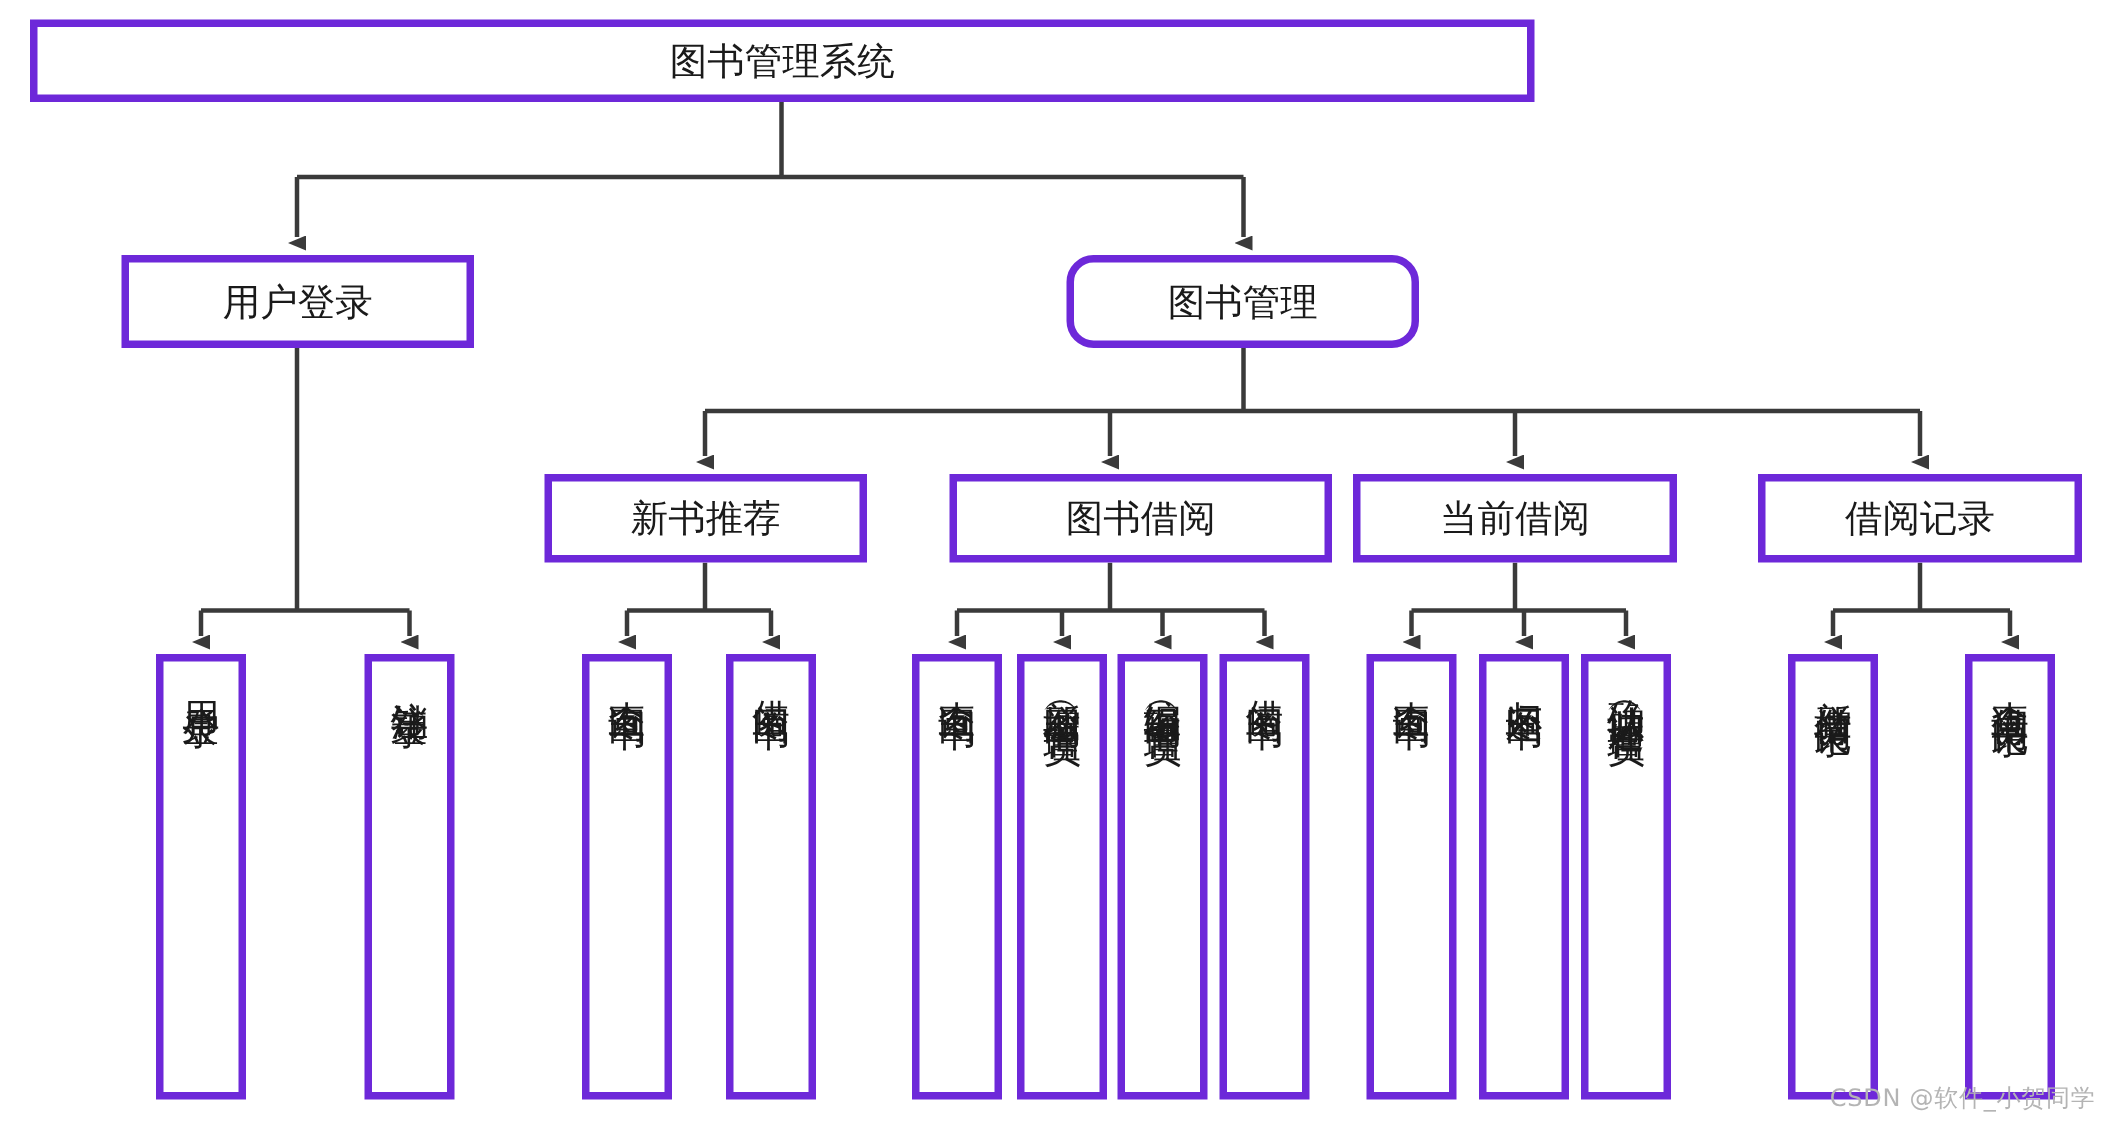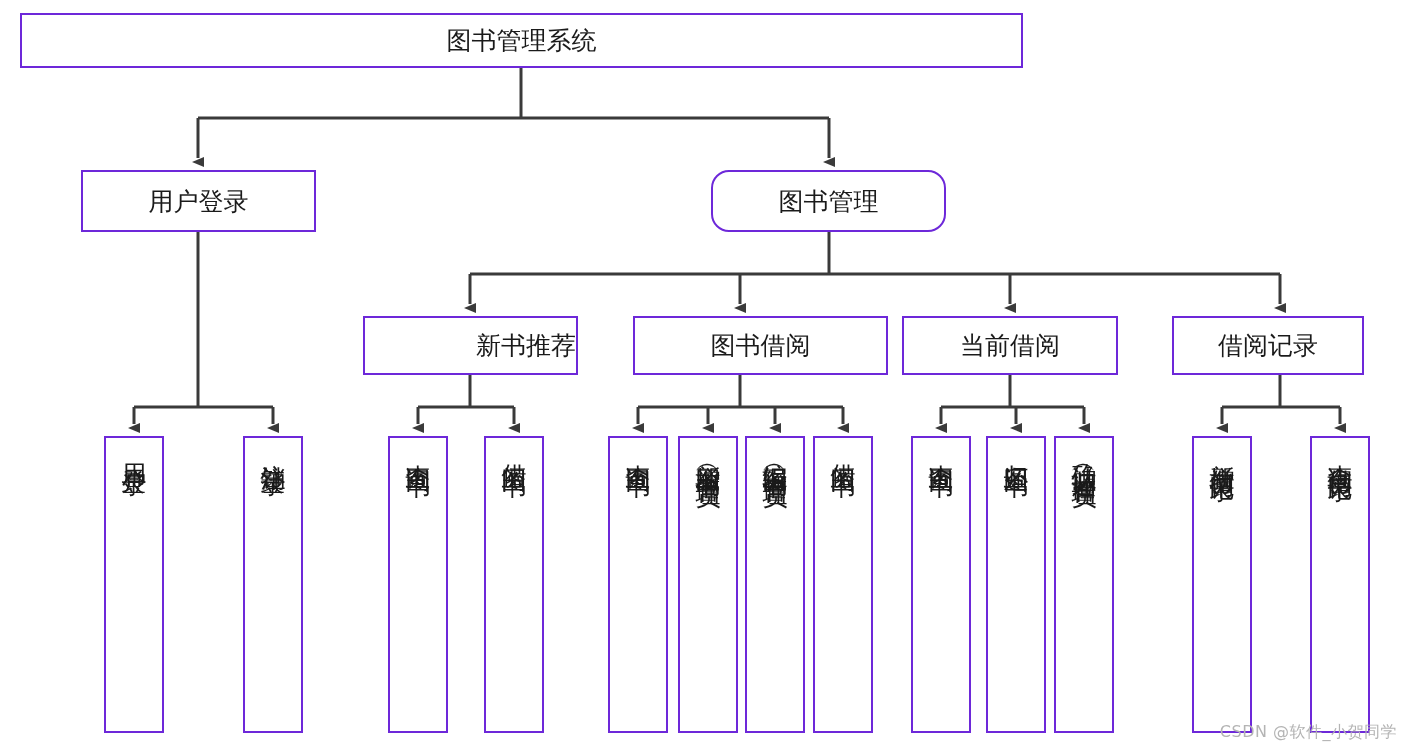--- a/index.html
+++ b/index.html
@@ -20,21 +20,21 @@
   svg#diagram {
     position: absolute;
     left: 0;
     top: 0;
     width: 1405px;
     height: 747px;
   }
   .node-box {
     position: absolute;
     box-sizing: border-box;
-    border: 2px solid #6d28d9;
+    border: 5px solid #6d28d9;
     background: #ffffff;
     display: flex;
     align-items: center;
     justify-content: center;
     color: #1a1a1a;
   }
   .node-box.horizontal {
     font-size: 25px;
     letter-spacing: 0px;
   }
@@ -136,30 +136,30 @@
     <span class="hlabel">图书管理系统</span>
   </div>
 
   <div class="node-box horizontal" style="left:81px; top:170px; width:235px; height:62px;">
     <span class="hlabel">用户登录</span>
   </div>
   <div class="node-box horizontal" style="left:711px; top:170px; width:235px; height:62px;border-radius:18px;">
     <span class="hlabel">图书管理</span>
   </div>
 
-  <div class="node-box horizontal" style="left:363px; top:316px; width:215px; height:59px;justify-content:flex-end;">
+  <div class="node-box horizontal" style="left:363px; top:316px; width:215px; height:59px;">
     <span class="hlabel">新书推荐</span>
   </div>
   <div class="node-box horizontal" style="left:633px; top:316px; width:255px; height:59px;">
     <span class="hlabel">图书借阅</span>
   </div>
   <div class="node-box horizontal" style="left:902px; top:316px; width:216px; height:59px;">
     <span class="hlabel">当前借阅</span>
   </div>
-  <div class="node-box horizontal" style="left:1172px; top:316px; width:192px; height:59px;">
+  <div class="node-box horizontal" style="left:1172px; top:316px; width:216px; height:59px;">
     <span class="hlabel">借阅记录</span>
   </div>
 
   <div class="node-box vertical" style="left:104px; top:436px; width:60px; height:297px;">
     <span class="vlabel">用户登录</span>
   </div>
   <div class="node-box vertical" style="left:243px; top:436px; width:60px; height:297px;">
     <span class="vlabel">注销登录</span>
   </div>
   <div class="node-box vertical" style="left:388px; top:436px; width:60px; height:297px;">

